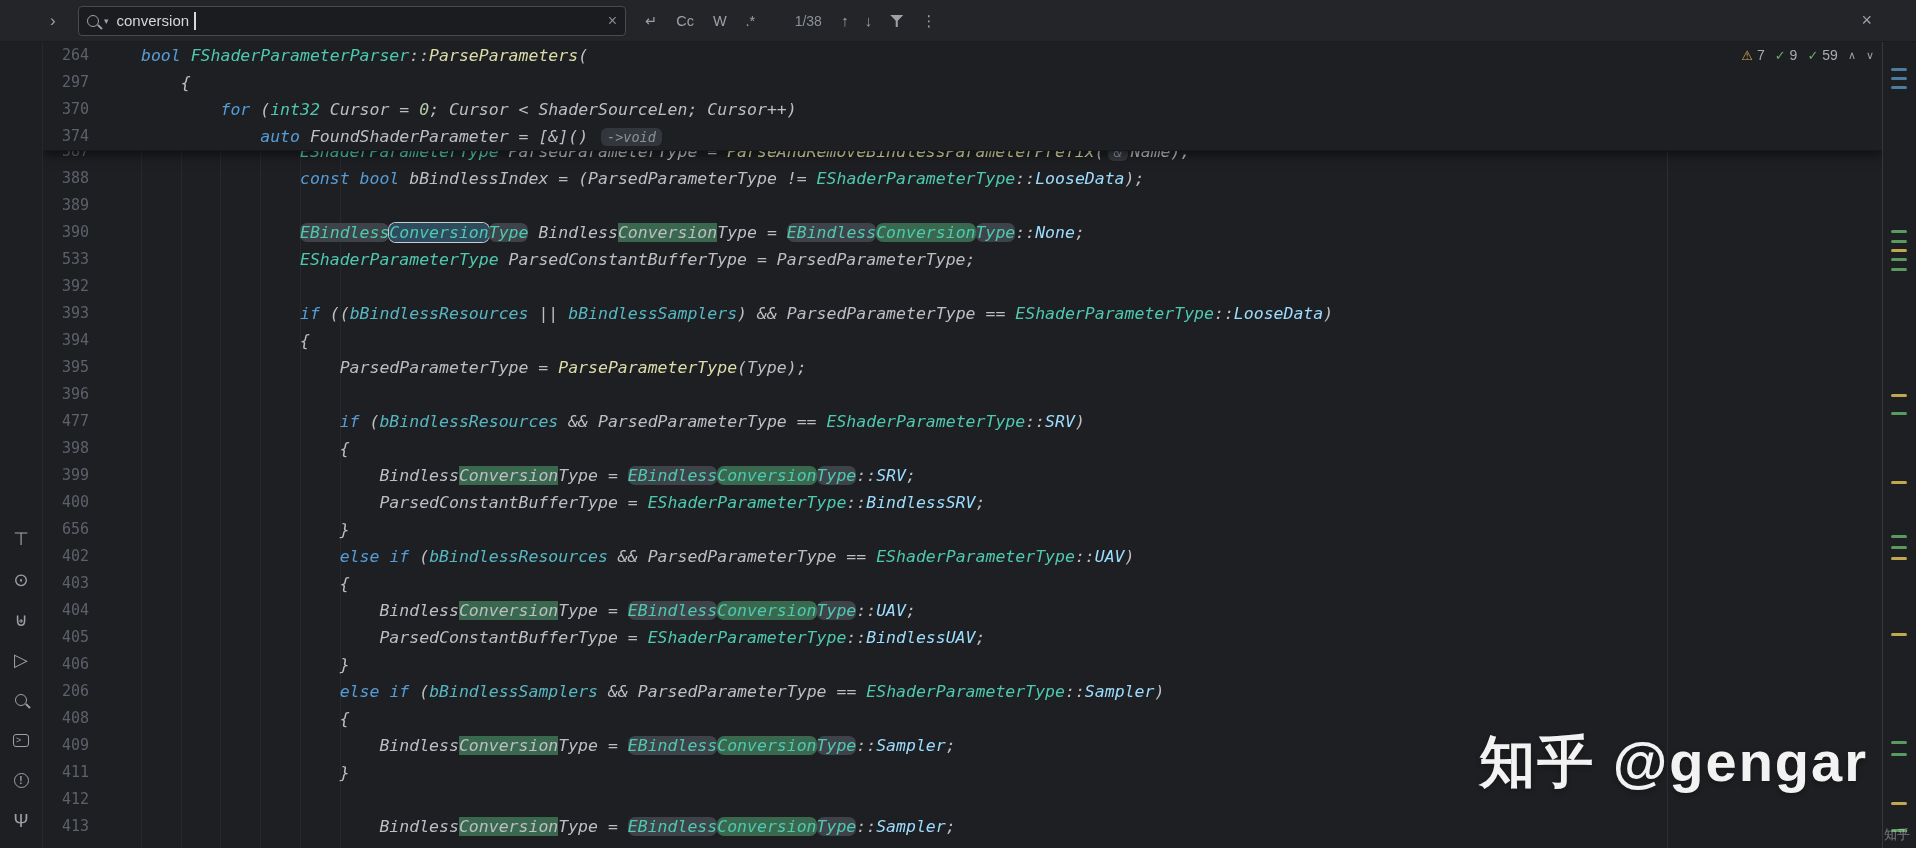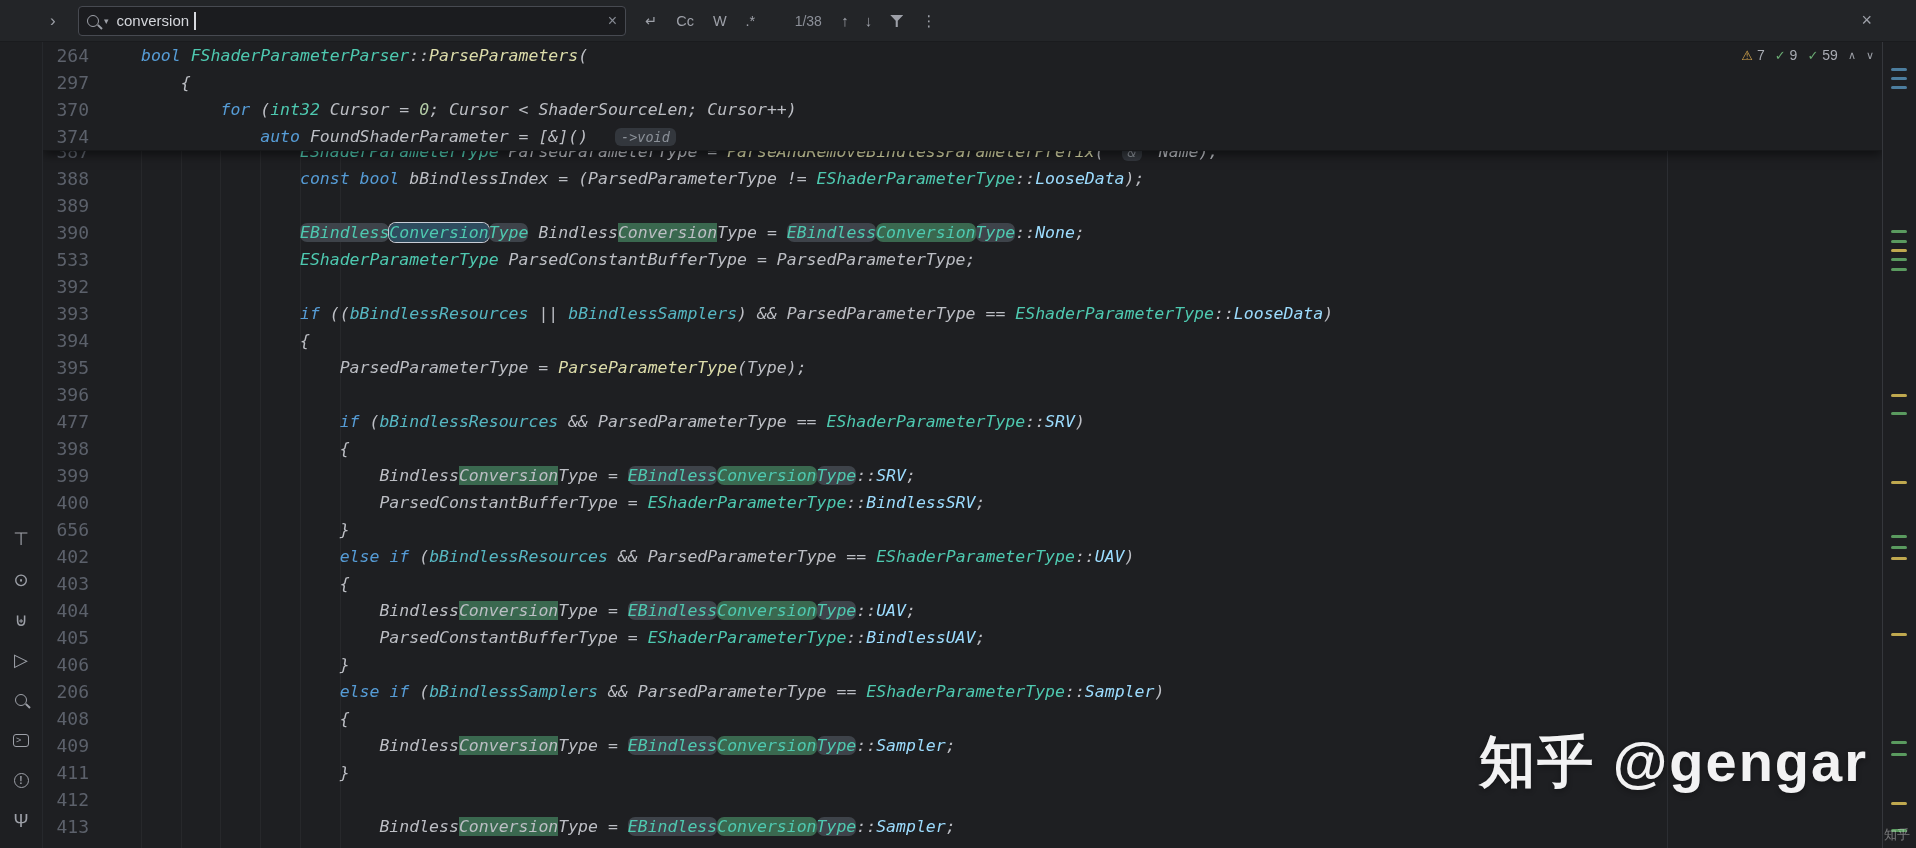--- a/index.html
+++ b/index.html
@@ -48,25 +48,25 @@
   .err-stripe{width:33px;position:relative;border-left:1px solid #35373c;flex:none;}
   .mark{position:absolute;left:8px;width:16px;height:3px;border-radius:1.5px;cursor:pointer;}
   
   .guide{position:absolute;width:1px;top:108px;bottom:0;background:rgba(255,255,255,.045);z-index:0;}
   .margin-guide{position:absolute;width:1px;top:0;bottom:0;left:1624px;background:#2c2e33;z-index:0;}
   .code-area{position:absolute;left:0;right:0;top:96px;z-index:1;}
   .sticky{position:absolute;left:0;right:0;top:0;z-index:3;background:var(--bg,#1e1f22);
     box-shadow:0 4px 10px rgba(0,0,0,.5);border-bottom:1px solid #17181a;}
   .line{display:flex;height:27px;line-height:27px;}
   .ln{width:98px;padding-right:52px;box-sizing:border-box;text-align:right;flex:none;
-    color:#5c616b;font-family:"DejaVu Sans Mono",monospace;font-size:18px;user-select:none;cursor:pointer;}
+    color:#5c616b;font-family:"DejaVu Sans Mono",monospace;font-size:15px;user-select:none;cursor:pointer;}
   .code{font-family:"DejaVu Sans Mono",monospace;font-size:16.5px;white-space:pre;color:var(--tok-p,#bcbec4);font-style:italic;}
   .c-k{color:var(--tok-k);} .c-t{color:var(--tok-t);} .c-f{color:var(--tok-f);}
   .c-e{color:var(--tok-e);margin-top:24px;} .c-b{color:var(--tok-b);} .c-p{color:var(--tok-p);} .c-n{color:var(--tok-n);}
-  .c-i{background:#33373d;color:#8b9199;border-radius:6px;padding:1px 6px;margin:0 17px;font-size:13.5px;}
+  .c-i{background:#33373d;color:#8b9199;border-radius:6px;padding:1px 6px;margin:0 3px;font-size:13.5px;}
   .hl-u{background:var(--usage-bg,#3e434a);border-radius:7px;}
   .hl-m{background:var(--match-bg,#3a684f);}
   .hl-c{background:var(--cur-bg,#2e4b5e);box-shadow:0 0 0 1px var(--cur-border,#c8cdd6);}
   
   .inspections{position:absolute;top:5px;right:8px;display:flex;align-items:center;gap:10px;
     font-size:14px;color:#a8abb3;z-index:5;cursor:pointer;}
   .insp-item{display:flex;align-items:center;gap:4px;}
   .insp-warn{color:#d9a84e;font-size:13px;}
   .insp-check{color:#6aab73;font-size:13px;}
   .insp-chev{color:#9da0a8;font-size:11px;}

